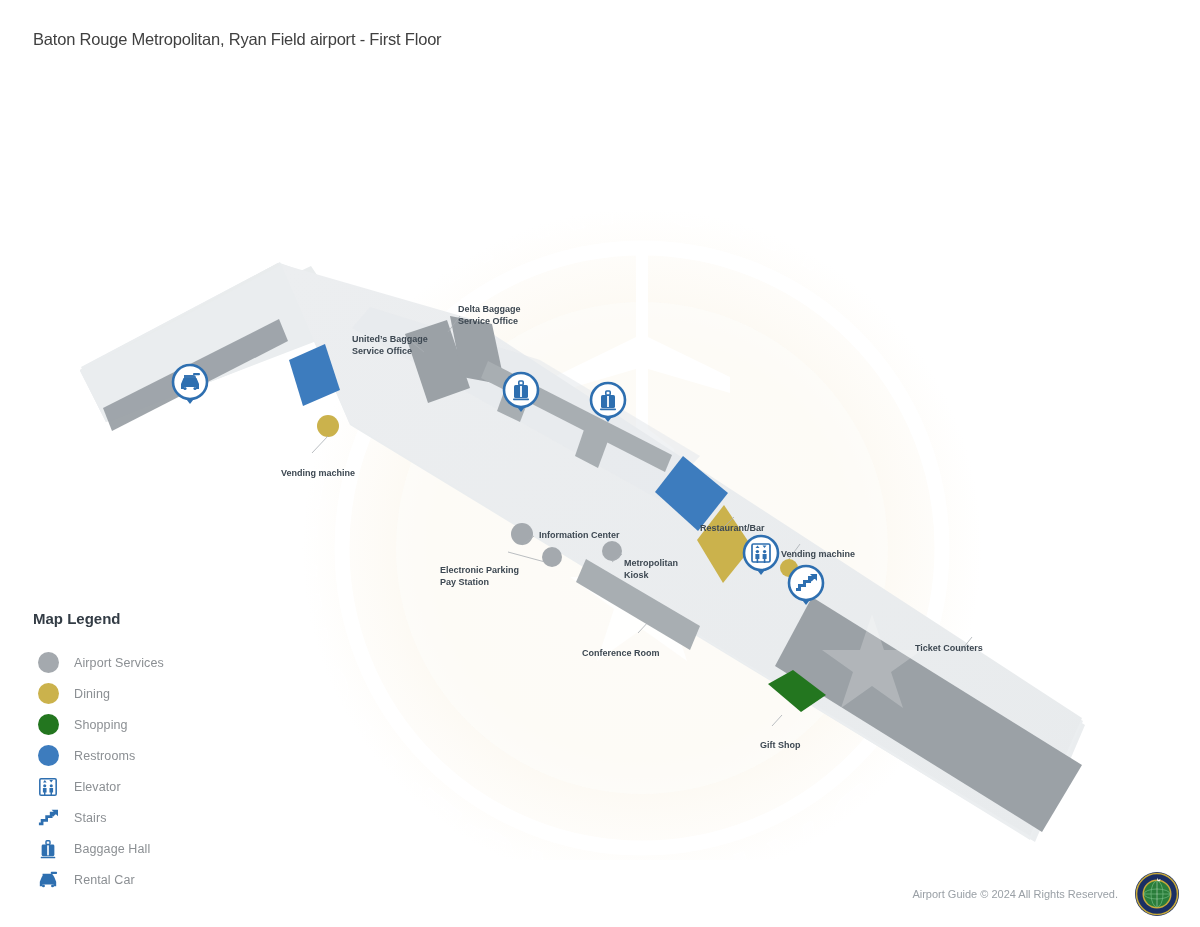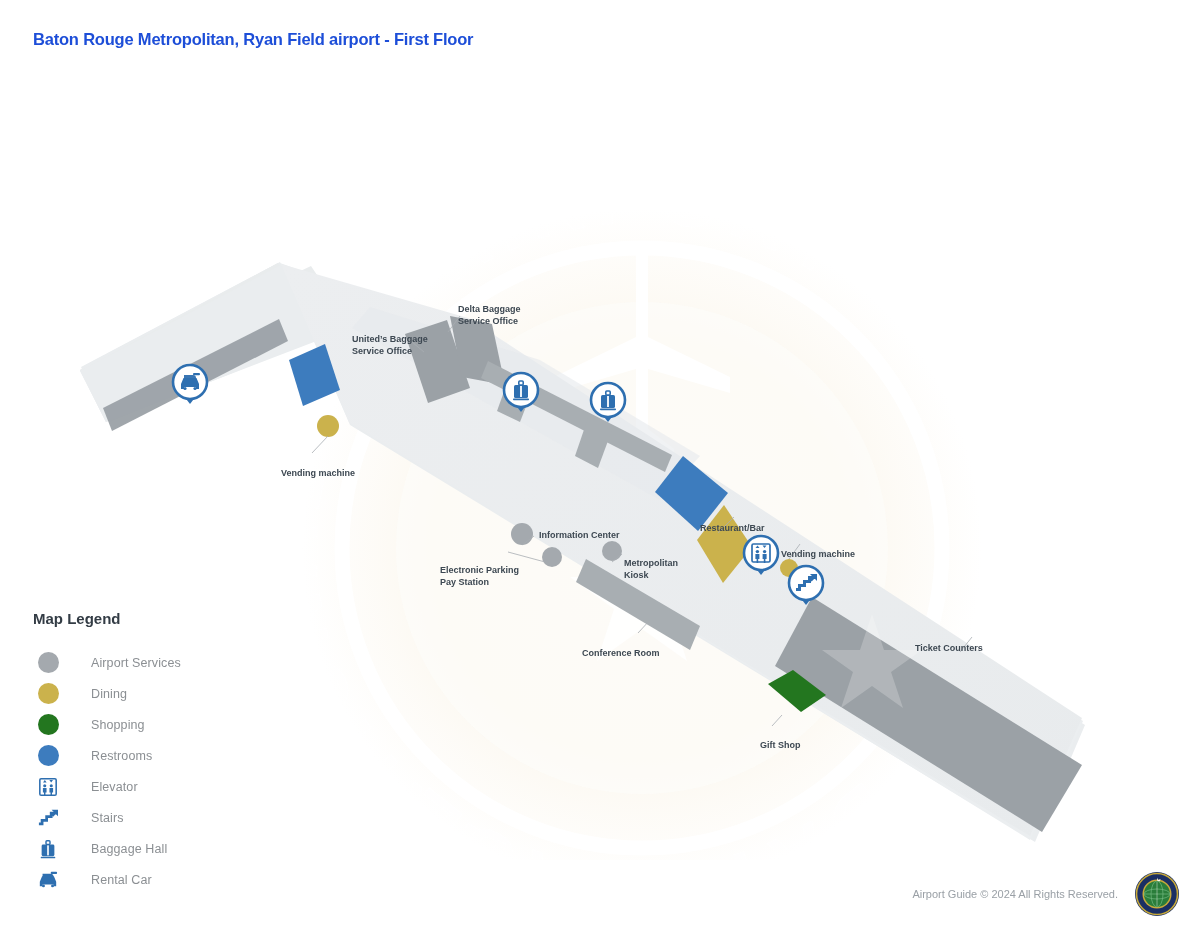--- a/index.html
+++ b/index.html
@@ -5,34 +5,34 @@
 <style>
   html,body{margin:0;padding:0;}
   body{
     width:1200px;height:927px;position:relative;overflow:hidden;
     background:#ffffff;
     font-family:"Liberation Sans", sans-serif;
     color:#3d4852;
   }
   #page-title{
     position:absolute;left:33px;top:30px;
-    font-size:16.5px;font-weight:bold;letter-spacing:-0.2px;
-    color:#1d4ed8;
+    font-size:16.5px;font-weight:normal;letter-spacing:-0.2px;
+    color:#404040;
   }
   
   #map-stage{position:absolute;left:0;top:70px;width:1200px;height:790px;}
   #map-svg{position:absolute;left:0;top:0;width:1200px;height:790px;}
 
   
   #legend{position:absolute;left:33px;top:610px;width:230px;}
   #legend-title{font-size:15px;font-weight:bold;color:#333c45;margin-bottom:20px;}
   .legend-row{display:flex;align-items:center;height:31px;}
   .legend-mark{width:30px;display:flex;align-items:center;justify-content:center;flex:0 0 30px;}
   .legend-dot{width:21px;height:21px;border-radius:50%;display:block;}
-  .legend-label{font-size:12.5px;color:#8b8f93;margin-left:28px;letter-spacing:.1px;}
+  .legend-label{font-size:12.5px;color:#8b8f93;margin-left:11px;letter-spacing:.1px;}
 
   
   #footer{position:absolute;left:0;top:880px;width:1200px;height:47px;}
   #footer-text{position:absolute;right:82px;top:8px;font-size:11px;color:#9aa0a6;}
   #footer-badge{position:absolute;right:20px;top:-9px;width:46px;height:46px;}
 
   .lbl{
     position:absolute;font-size:9px;font-weight:bold;color:#3d4852;
     line-height:11.5px;letter-spacing:0px;white-space:pre-line;margin-top:12px;
   }

